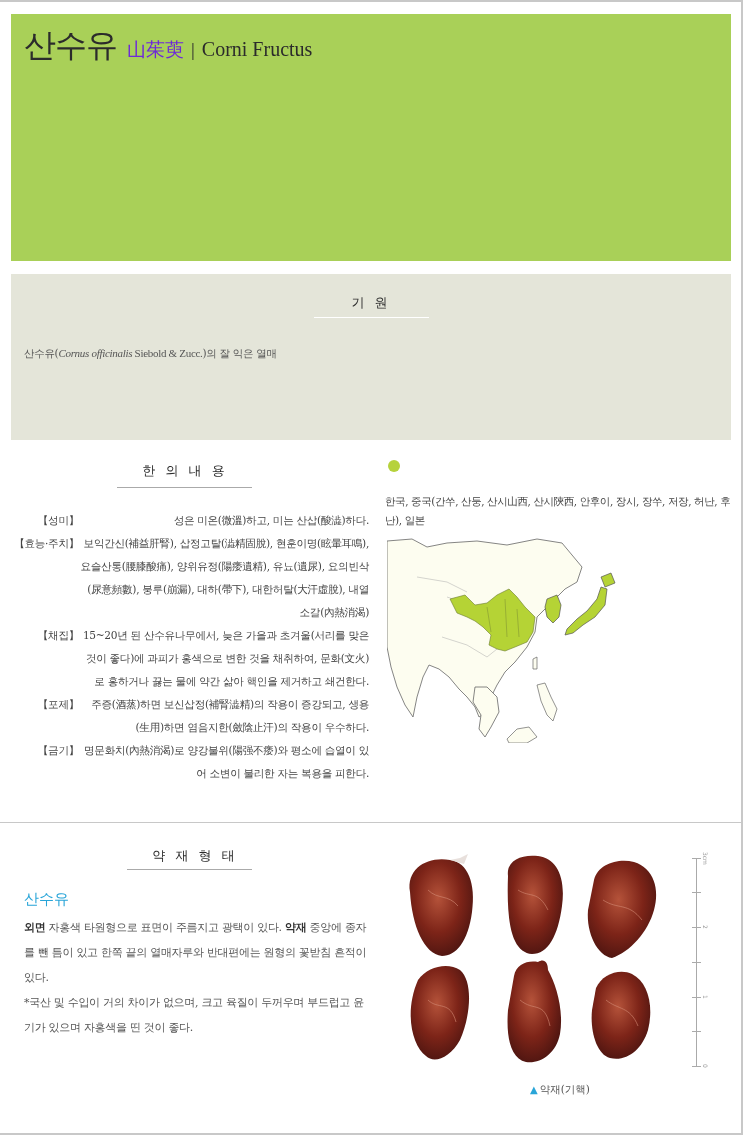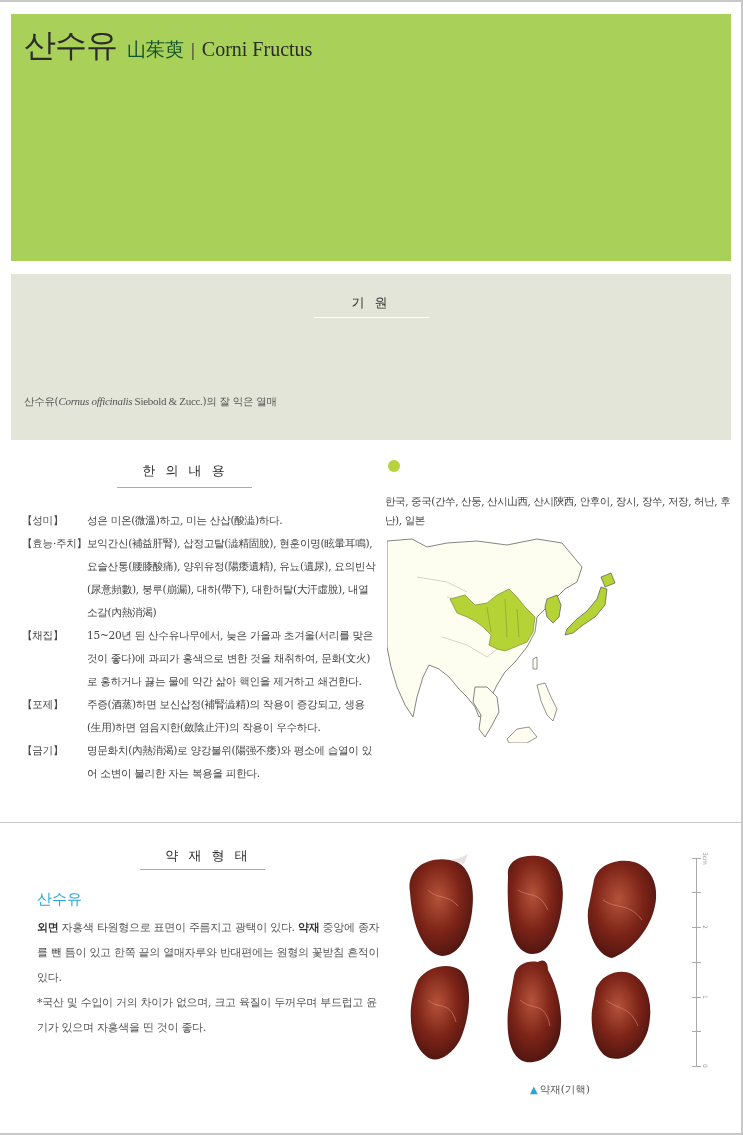--- a/index.html
+++ b/index.html
@@ -3,50 +3,50 @@
 <meta charset="utf-8">
 <style>
   * { box-sizing: border-box; margin: 0; padding: 0; }
   html, body { width: 743px; height: 1135px; background: #ffffff; overflow: hidden; }
   body { font-family: "DejaVu Serif", "Liberation Serif", serif; color: #3a3a3a; position: relative; }
   .page-frame { position: absolute; left: 0; top: 0; width: 743px; height: 1135px;
     border-top: 2px solid #c8c8c8; border-right: 2px solid #c8c8c8; border-bottom: 2px solid #c8c8c8; }
   .header { position: absolute; left: 11px; top: 14px; width: 720px; height: 247px; background: #a9d058; }
   .header-title { position: absolute; left: 13px; top: 10px; display: flex; align-items: baseline; white-space: nowrap; }
   .title-ko { font-family: "DejaVu Sans", sans-serif; font-size: 32px; color: #2b2b2b; letter-spacing: -1px; }
-  .title-hanja { font-family: "DejaVu Serif", serif; font-size: 19px; color: #14532d; margin-left: 10px; }
+  .title-hanja { font-family: "DejaVu Serif", serif; font-size: 19px; color: #6d28d9; margin-left: 10px; }
   .title-sep { font-family: "Liberation Serif", serif; font-size: 19px; color: #2b2b2b; margin: 0 7px; }
   .title-latin { font-family: "Liberation Serif", serif; font-size: 20px; color: #2b2b2b; }
 
   .origin { position: absolute; left: 11px; top: 274px; width: 720px; height: 166px; background: #e4e5d9; }
   .section-heading { position: absolute; font-family: "DejaVu Sans", sans-serif; font-weight: normal; font-size: 13px;
     color: #2b2b2b; letter-spacing: 3px; text-align: center; }
   .section-rule { position: absolute; height: 1px; }
   .origin-heading { left: 300px; top: 20px; width: 120px; }
   .origin-rule { left: 303px; top: 43px; width: 115px; background: #ffffff; }
-  .origin-text { position: absolute; left: 13px; top: 73px; font-size: 10.5px; color: #555; white-space: nowrap; letter-spacing: -0.3px; margin-top: 48px; }
+  .origin-text { position: absolute; left: 13px; top: 73px; font-size: 10.5px; color: #555; white-space: nowrap; letter-spacing: -0.3px; }
   .origin-text i { font-family: "Liberation Serif", serif; font-size: 11px; }
   .origin-text .latin { font-family: "Liberation Serif", serif; font-size: 11px; }
 
   .herbal { position: absolute; left: 0; top: 450px; width: 372px; height: 370px; }
   .herbal-heading { left: 130px; top: 12px; width: 110px; }
   .herbal-rule { left: 117px; top: 37px; width: 135px; background: #aaaaaa; }
-  .prop-list { position: absolute; left: 22px; top: 59px; width: 355px; }
+  .prop-list { position: absolute; left: 14px; top: 59px; width: 355px; text-align: right; }
   .prop-row { display: flex; font-size: 10.6px; line-height: 23px; color: #444; letter-spacing: -0.3px; }
   .prop-label { width: 65px; flex: none; white-space: nowrap; }
   .prop-text { flex: 1; }
 
   .distribution { position: absolute; left: 385px; top: 460px; width: 350px; }
   .dist-dot { width: 12px; height: 12px; border-radius: 50%; background: #b6d23c; margin-left: 3px; }
   .dist-text { margin-top: 20px; font-size: 10.5px; line-height: 19px; color: #444; letter-spacing: -0.4px; }
   .map { position: absolute; left: 387px; top: 537px; width: 232px; height: 206px; }
 
   .divider { position: absolute; left: 0; top: 822px; width: 741px; height: 1px; background: #c8c8c8; }
 
-  .form-section { position: absolute; left: 13px; top: 823px; width: 631px; height: 310px; }
+  .form-section { position: absolute; left: 0; top: 823px; width: 631px; height: 310px; }
   .form-heading { left: 140px; top: 24px; width: 110px; }
   .form-rule { left: 127px; top: 46px; width: 125px; background: #aaaaaa; }
   .form-name { position: absolute; left: 24px; top: 67px; font-family: "DejaVu Sans", sans-serif; font-size: 15px; color: #29a5d8; }
   .form-body { position: absolute; left: 24px; top: 92px; width: 345px; font-size: 11px; line-height: 25px; color: #555; letter-spacing: -0.3px; }
   .form-body b { font-family: "DejaVu Sans", sans-serif; font-weight: bold; color: #333; font-size: 11px; }
 
   .photo { position: absolute; left: 398px; top: 850px; width: 280px; height: 225px; }
   .scale { position: absolute; left: 683px; top: 858px; width: 30px; height: 215px; }
   .scale-line { position: absolute; left: 13px; top: 0; width: 1px; height: 208px; background: #aaa; }
   .scale-tick { position: absolute; left: 9px; width: 9px; height: 1px; background: #aaa; }

